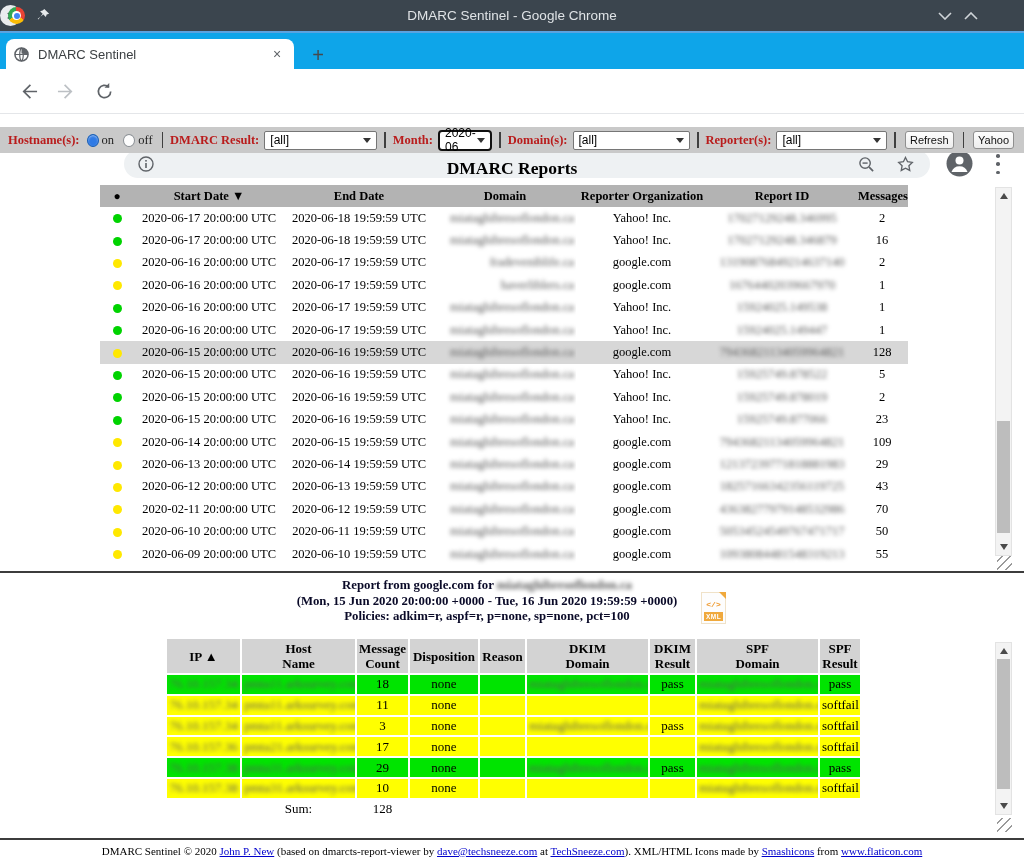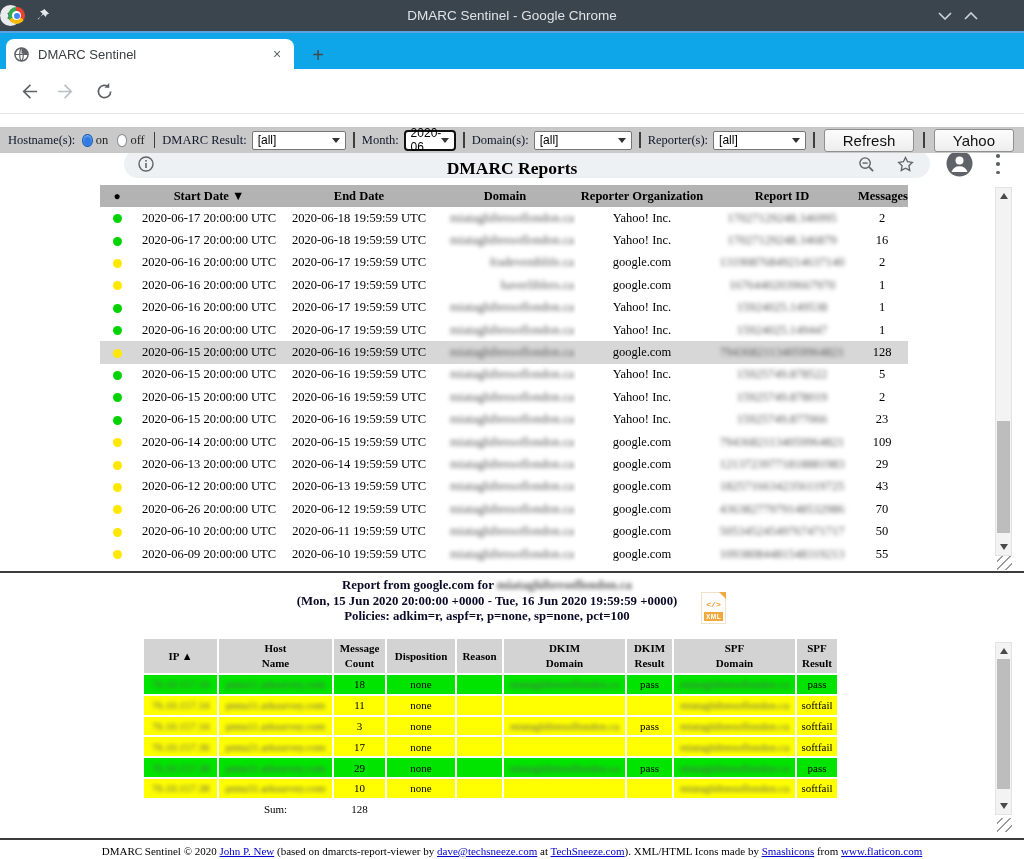--- a/index.html
+++ b/index.html
@@ -30,30 +30,30 @@
   .addressbar{position:absolute;left:124px;top:81px;width:806px;height:28px;background:#eef1f3;border-radius:14px;display:flex;align-items:center;}
   .addr-left{margin-left:14px;}
   .addr-spacer{flex:1;}
   .addr-right{display:flex;align-items:center;gap:22px;margin-right:16px;}
   .avatar{position:absolute;left:946px;top:81px;width:27px;height:27px;}
   .kebab{position:absolute;left:995px;top:85px;width:6px;height:20px;display:flex;flex-direction:column;justify-content:space-between;align-items:center;}
   .kebab i{width:3.5px;height:3.5px;border-radius:50%;background:#5f6368;}
 
   
   .filterbar{position:absolute;top:127px;left:0;right:0;height:26px;background:#c9c9c9;display:flex;align-items:center;padding:0 8px;box-sizing:border-box;font-size:12.5px;}
-  .flabel{font-weight:normal;color:#0f172a;white-space:nowrap;}
+  .flabel{font-weight:bold;color:#b91c1c;white-space:nowrap;}
   .sep{width:1.5px;height:16px;background:#3f3f3f;margin:0 7px;flex:0 0 auto;}
   .radio{width:13px;height:13px;border-radius:50%;box-sizing:border-box;margin:0 3px 0 7px;}
   .radio.on{background:#2f7ae5;border:1px solid #1a5fb4;box-shadow:inset 0 1px 2px rgba(255,255,255,.5);}
   .radio.off{background:#fdfdfd;border:1px solid #8a8f94;}
   .rlabel{color:#222;margin-right:2px;}
   .sel{height:19px;background:#fff;border:1px solid #767676;border-radius:2px;font-family:"Liberation Sans",sans-serif;font-size:12px;color:#000;display:flex;align-items:center;padding:0 5px;box-sizing:border-box;margin-left:5px;}
   .sel .car{margin-left:auto;width:0;height:0;border-left:4px solid transparent;border-right:4px solid transparent;border-top:5px solid #333;}
   .sel-dmarc{width:122px;} .sel-month{width:58px;border:2px solid #101010;border-radius:4px;height:21px;} .sel-domain{width:127px;} .sel-reporter{width:120px;}
-  .fbtn{font-family:"Liberation Sans",sans-serif;font-size:15px;color:#111;background:linear-gradient(#fdfdfd,#ededed);border:1px solid #8f8f8f;border-radius:3px;padding:2px 18px;margin:0 2px;}
+  .fbtn{font-family:"Liberation Sans",sans-serif;font-size:11px;color:#111;background:linear-gradient(#fdfdfd,#ededed);border:1px solid #8f8f8f;border-radius:3px;padding:2px 4px;margin:0 2px;}
 
   
   .rep-heading{position:absolute;top:158px;left:0;right:0;text-align:center;font-size:17.5px;font-weight:bold;color:#000;}
 
   
   .main-scroll{position:absolute;top:185px;left:0;right:0;height:386px;border-bottom:2px solid #3c3c3c;overflow:hidden;}
   table.reports{position:absolute;left:100px;top:0;width:808px;border-collapse:separate;border-spacing:0;table-layout:fixed;font-size:12.5px;}
   table.reports th{background:#b3b3b3;font-weight:bold;height:22px;padding:0 2px;text-align:center;}
   table.reports td{height:22.4px;padding:0 2px;text-align:center;white-space:nowrap;overflow:hidden;}
   table.reports td.td-domain{text-align:right;}
@@ -74,21 +74,21 @@
 
   
   .detail-head{position:absolute;top:578px;left:0;right:0;text-align:center;font-weight:bold;font-size:12.8px;line-height:15.5px;color:#0a0a28;transform:translateX(-25px);}
   .xml-icon{position:absolute;left:701px;top:592px;width:25px;height:32px;background:#fdfdfd;border:1px solid #f0e2c8;box-sizing:border-box;}
   .xml-icon .fold{position:absolute;right:-1px;top:-1px;width:0;height:0;border-left:7px solid transparent;border-top:7px solid #f0a93c;}
   .xml-icon .code{position:absolute;top:7px;left:0;right:0;text-align:center;color:#ef9a2e;font-family:"Liberation Mono",monospace;font-size:8px;font-weight:bold;}
   .xml-icon .band{position:absolute;bottom:2px;left:2px;right:2px;height:9px;background:#f0a93c;color:#fff;font-family:"Liberation Sans",sans-serif;font-size:6.5px;font-weight:bold;text-align:center;line-height:9px;letter-spacing:.5px;}
 
   
   .detail-scroll{position:absolute;top:637px;left:0;right:0;height:201px;border-bottom:2px solid #3c3c3c;overflow:hidden;}
-  table.detail{position:absolute;left:142px;top:0;width:695px;border-collapse:separate;border-spacing:2px;table-layout:fixed;font-size:11px;}
+  table.detail{position:absolute;left:165px;top:0;width:695px;border-collapse:separate;border-spacing:2px;table-layout:fixed;font-size:13px;}
   table.detail th{background:#d3d3d3;font-weight:bold;text-align:center;white-space:pre-line;height:34px;padding:0 2px;line-height:15px;}
   table.detail td{height:18.8px;padding:0 2px;text-align:center;white-space:nowrap;overflow:hidden;}
   tr.grow td{background:#00e400;} tr.yrow td{background:#ffff00;} tr.srow td{background:#fff;}
 
   
   .footer{position:absolute;top:845px;left:0;right:0;text-align:center;font-size:11px;color:#000;}
   .footer a.flink{color:#0000cc;text-decoration:underline;}
 
   svg{display:block;}
 </style>
@@ -362,21 +362,21 @@
             <td><span class="dot yellow"></span></td>
             <td>2020-06-12 20:00:00 UTC</td>
             <td>2020-06-13 19:59:59 UTC</td>
             <td class="td-domain"><span class="blur">miataghibresoflondon.ca</span></td>
             <td>google.com</td>
             <td><span class="blur">18257166342356119725</span></td>
             <td>43</td>
           </tr>
           <tr class="">
             <td><span class="dot yellow"></span></td>
-            <td>2020-06-26 20:00:00 UTC</td>
+            <td>2020-02-11 20:00:00 UTC</td>
             <td>2020-06-12 19:59:59 UTC</td>
             <td class="td-domain"><span class="blur">miataghibresoflondon.ca</span></td>
             <td>google.com</td>
             <td><span class="blur">43638277979148532986</span></td>
             <td>70</td>
           </tr>
           <tr class="">
             <td><span class="dot yellow"></span></td>
             <td>2020-06-10 20:00:00 UTC</td>
             <td>2020-06-11 19:59:59 UTC</td>

